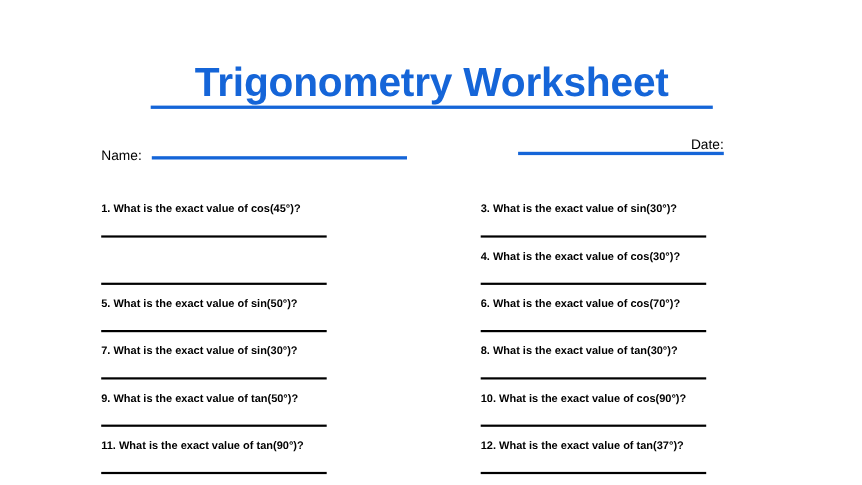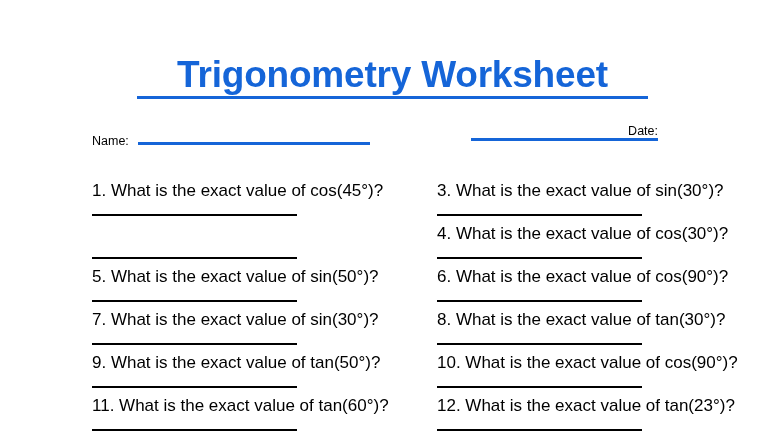--- a/index.html
+++ b/index.html
@@ -91,24 +91,25 @@
     width: 310px;
   }
   .q-column.left  { left: 92px; }
   .q-column.right { left: 437px; }
 
   .q-item {
     height: 43px;
     position: relative;
   }
   .q-text {
-    font-size: 17px;
+    font-size: 10px;
     line-height: 14px;
     color: #000000;
     white-space: nowrap;
+    font-weight: bold;
   }
   .q-answer-line {
     position: absolute;
     left: 0;
     top: 30px;
     width: 205px;
     height: 2px;
     background: #000000;
   }
 </style>
@@ -149,46 +150,46 @@
       </div>
       <div class="q-item">
         <div class="q-text">7. What is the exact value of sin(30°)?</div>
         <div class="q-answer-line"></div>
       </div>
       <div class="q-item">
         <div class="q-text">9. What is the exact value of tan(50°)?</div>
         <div class="q-answer-line"></div>
       </div>
       <div class="q-item">
-        <div class="q-text">11. What is the exact value of tan(60°)?</div>
+        <div class="q-text">11. What is the exact value of tan(90°)?</div>
         <div class="q-answer-line"></div>
       </div>
     </div>
 
     <div class="q-column right">
       <div class="q-item">
         <div class="q-text">3. What is the exact value of sin(30°)?</div>
         <div class="q-answer-line"></div>
       </div>
       <div class="q-item">
         <div class="q-text">4. What is the exact value of cos(30°)?</div>
         <div class="q-answer-line"></div>
       </div>
       <div class="q-item">
-        <div class="q-text">6. What is the exact value of cos(90°)?</div>
+        <div class="q-text">6. What is the exact value of cos(70°)?</div>
         <div class="q-answer-line"></div>
       </div>
       <div class="q-item">
         <div class="q-text">8. What is the exact value of tan(30°)?</div>
         <div class="q-answer-line"></div>
       </div>
       <div class="q-item">
         <div class="q-text">10. What is the exact value of cos(90°)?</div>
         <div class="q-answer-line"></div>
       </div>
       <div class="q-item">
-        <div class="q-text">12. What is the exact value of tan(23°)?</div>
+        <div class="q-text">12. What is the exact value of tan(37°)?</div>
         <div class="q-answer-line"></div>
       </div>
     </div>
 
   </div>
 </div>
 
 </body></html>

